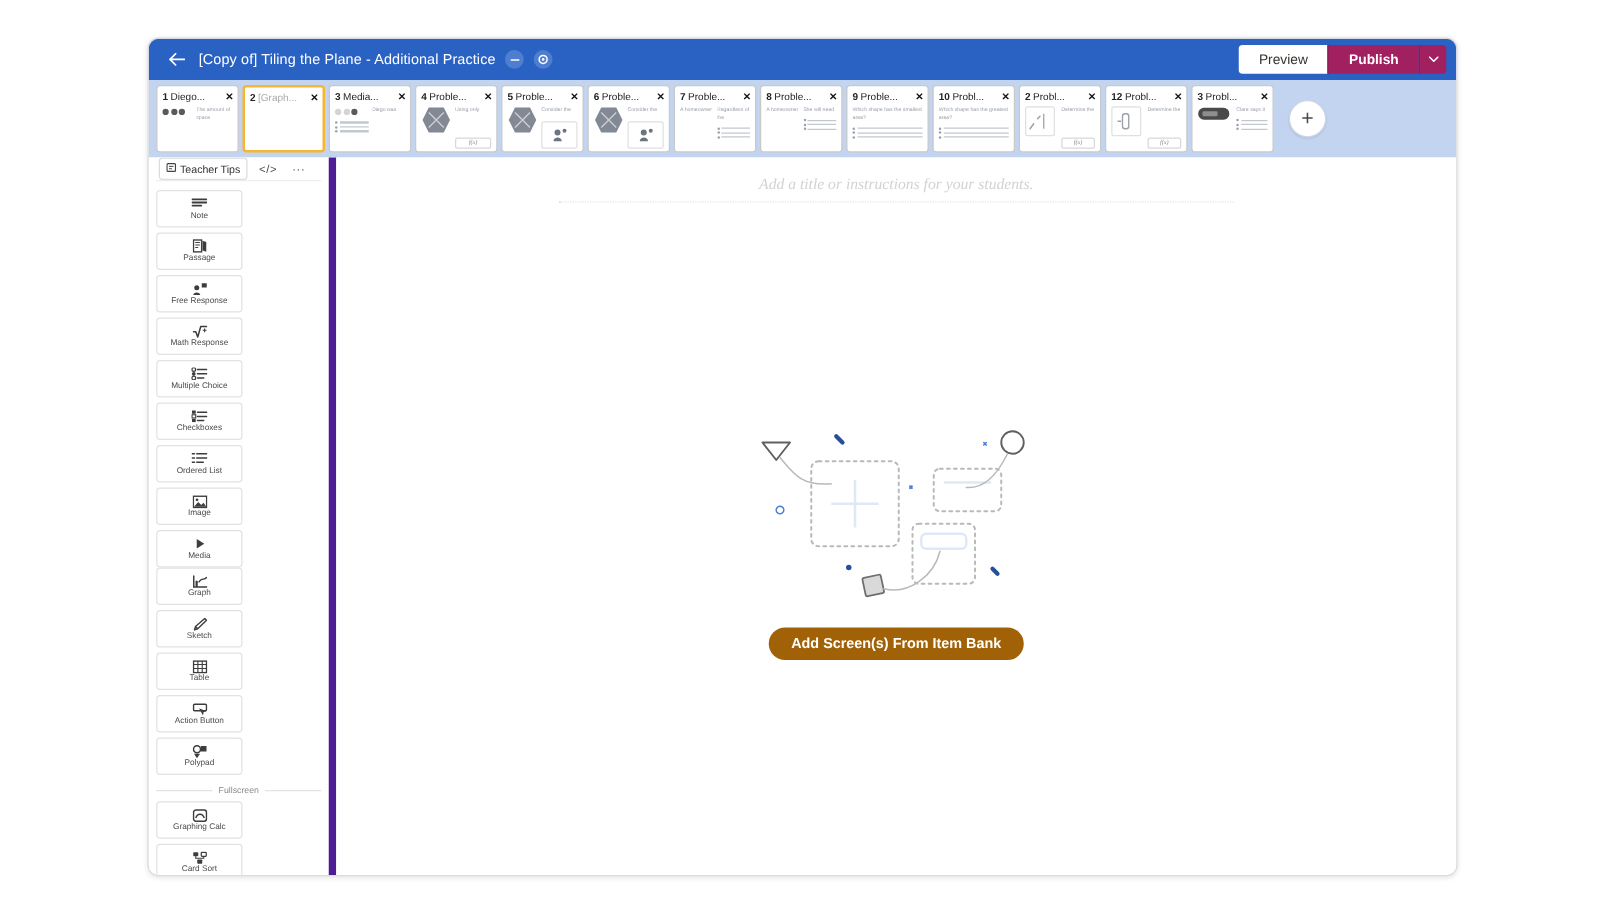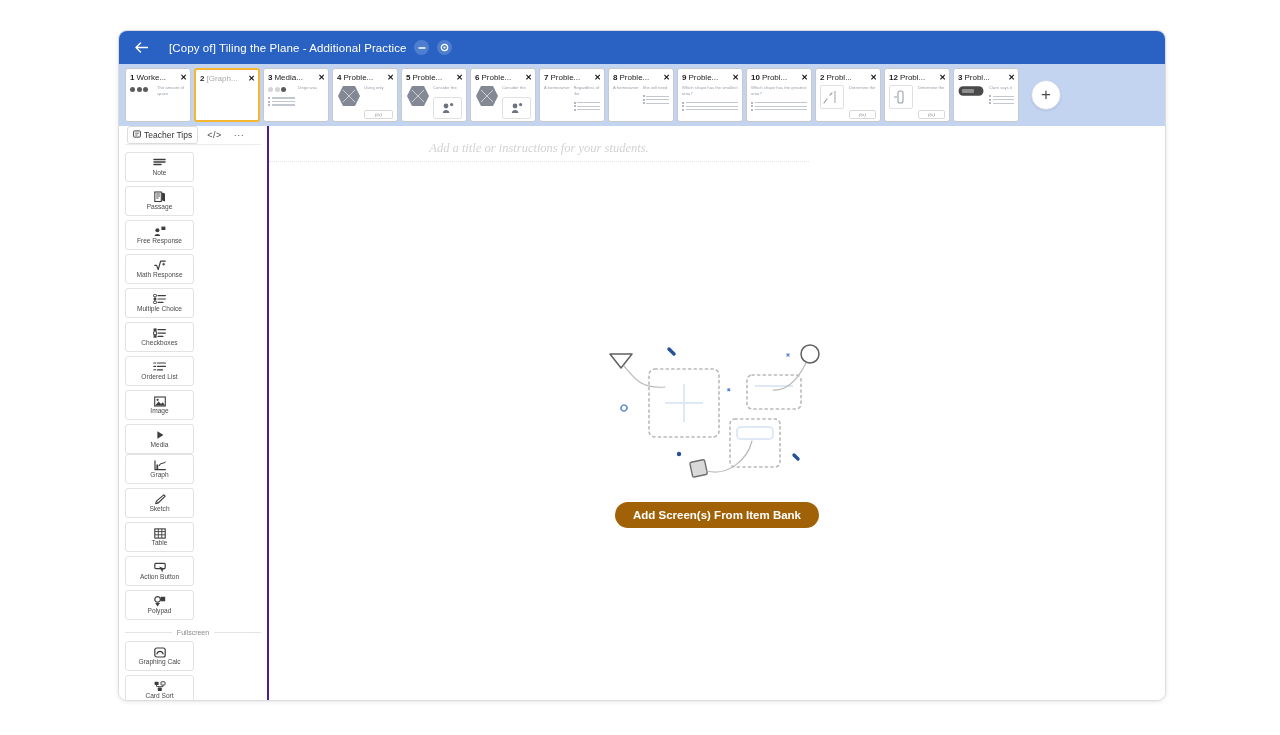--- a/index.html
+++ b/index.html
@@ -34,21 +34,21 @@
   }
   .back-arrow {
     width: 20px; height: 20px;
     display: flex; align-items: center; justify-content: center;
     color: #ffffff; font-size: 14px; line-height: 1;
     cursor: pointer;
   }
   #doc-title {
     color: #ffffff;
     font-size: 11.5px;
-    margin-left: 18px;
+    margin-left: 8px;
     white-space: nowrap;
     letter-spacing: 0.1px;
     text-align: right;
   }
   .title-chip {
     width: 15px; height: 15px;
     border-radius: 50%;
     background: #4e7ed0;
     margin-left: 8px;
     display: flex; align-items: center; justify-content: center;
@@ -171,21 +171,21 @@
     cursor: pointer; margin-left: 9px; flex: 0 0 auto;
     box-shadow: 0 1px 2px rgba(0,0,0,0.10);
   }
 
   
   #body-row { flex: 1 1 auto; display: flex; min-height: 0; }
 
   
   #sidebar {
     width: 150px; flex: 0 0 150px;
-    border-right: 2px solid #4c1d95;
+    border-right: 6px solid #4c1d95;
     background: #ffffff;
     display: flex; flex-direction: column;
     padding: 0 6px;
     overflow: hidden;
   }
   #sidebar-toolbar {
     height: 27px;
     display: flex; align-items: center; gap: 6px;
     border-bottom: 1px solid #ededed;
     padding: 0 2px;
@@ -226,20 +226,21 @@
     content: ""; flex: 1; height: 1px; background: #e3e3e3;
   }
   .section-sep span { font-size: 7px; color: #8a8a8a; white-space: nowrap; }
 
   
   #canvas {
     flex: 1 1 auto;
     background: #ffffff;
     position: relative;
     display: flex; flex-direction: column;
+    align-items: center;
     overflow: hidden;
   }
   #title-placeholder-wrap {
     width: 540px; margin-top: 12px;
     text-align: center;
     border-bottom: 1px dotted #e3e3e3;
     padding-bottom: 5px;
     cursor: text;
   }
   #title-placeholder {
@@ -283,27 +284,36 @@
           <path d="M1 4 H7" stroke="#fff" stroke-width="1.3" stroke-linecap="round"></path>
         </svg>
     </div>
     <div class="title-chip">
       <svg width="9" height="9" viewBox="0 0 9 9">
           <circle cx="4.5" cy="4.5" r="3.2" fill="none" stroke="#fff" stroke-width="1.2"></circle>
           <circle cx="4.5" cy="4.5" r="1.1" fill="#fff"></circle>
         </svg>
     </div>
 
+    <div id="titlebar-right">
+      <button id="preview-btn">Preview</button>
+      <button id="publish-btn">Publish</button>
+      <div id="publish-caret">
+        <svg width="8" height="5" viewBox="0 0 8 5">
+            <path d="M0.6 0.6 L4 4 L7.4 0.6" stroke="#fff" stroke-width="1.3" fill="none" stroke-linecap="round" stroke-linejoin="round"></path>
+          </svg>
+      </div>
+    </div>
   </div>
 
   <div id="screen-strip">
       <div class="screen-card">
         <div class="card-head">
           <span class="card-num">1</span>
-          <span class="card-label">Worke...</span>
+          <span class="card-label">Diego...</span>
           <span class="card-x">✕</span>
         </div>
         <div class="card-body">
           <div class="mini-col" style="flex:0 0 24px">
             <div class="mc-dots">
               <i></i>
               <i></i>
               <i></i>
             </div>
           </div>

